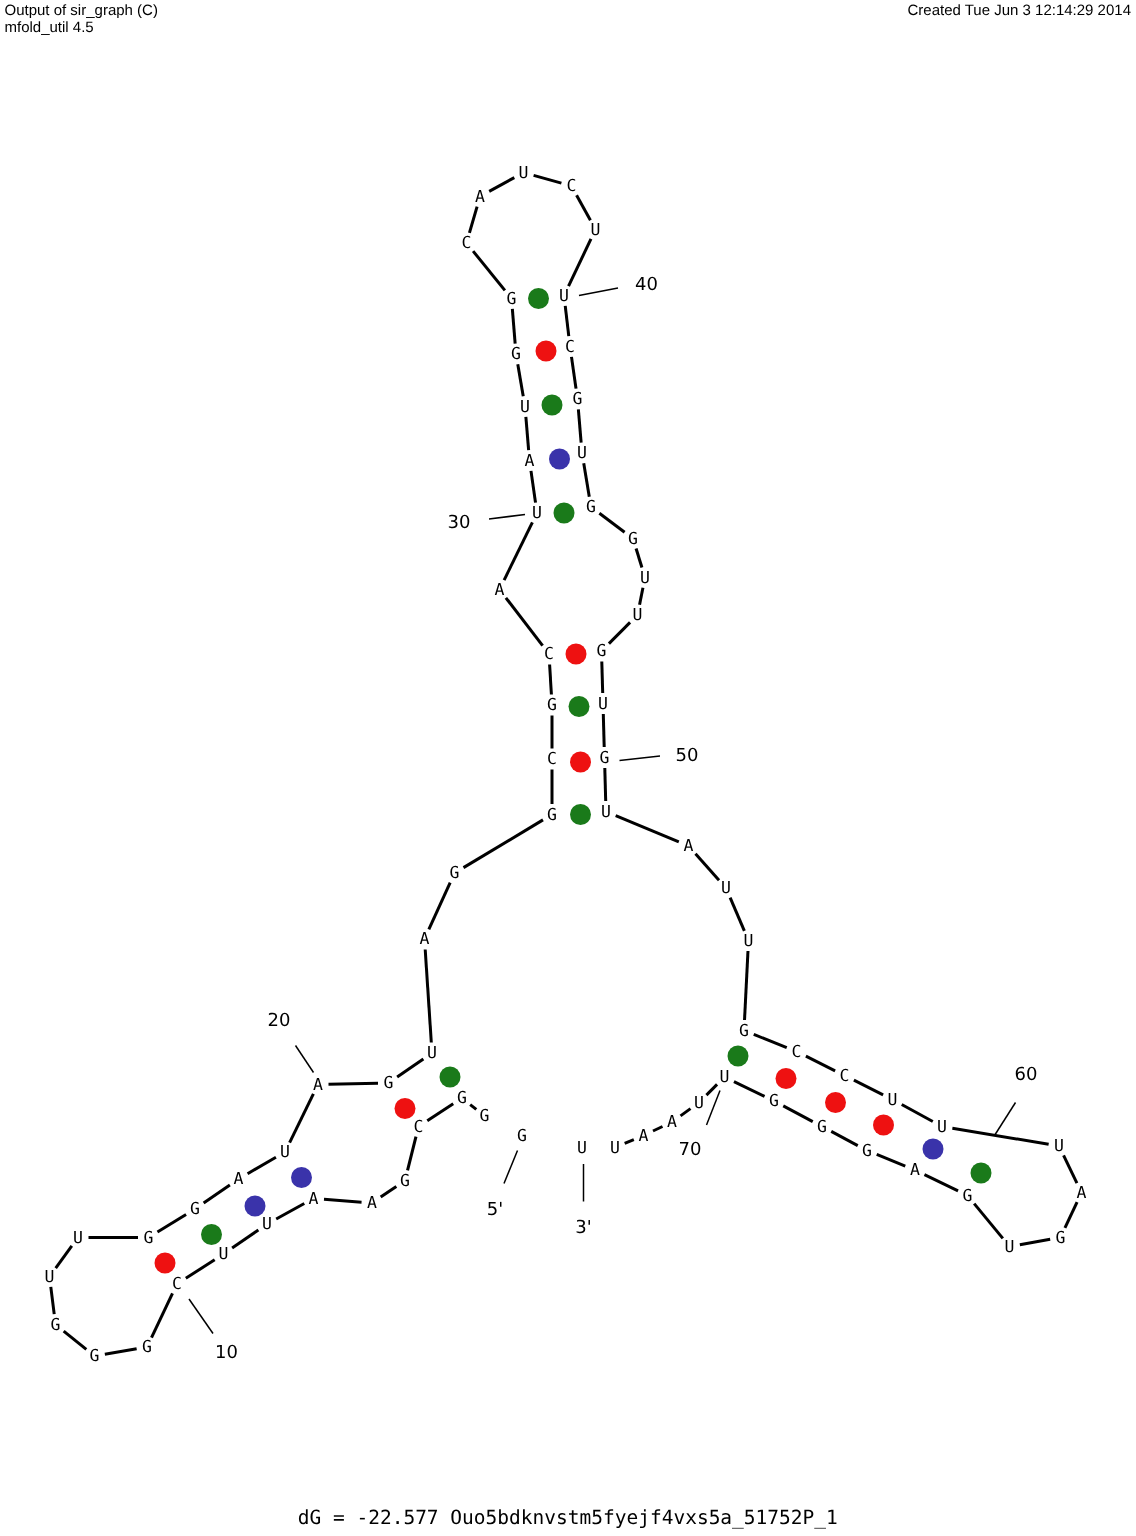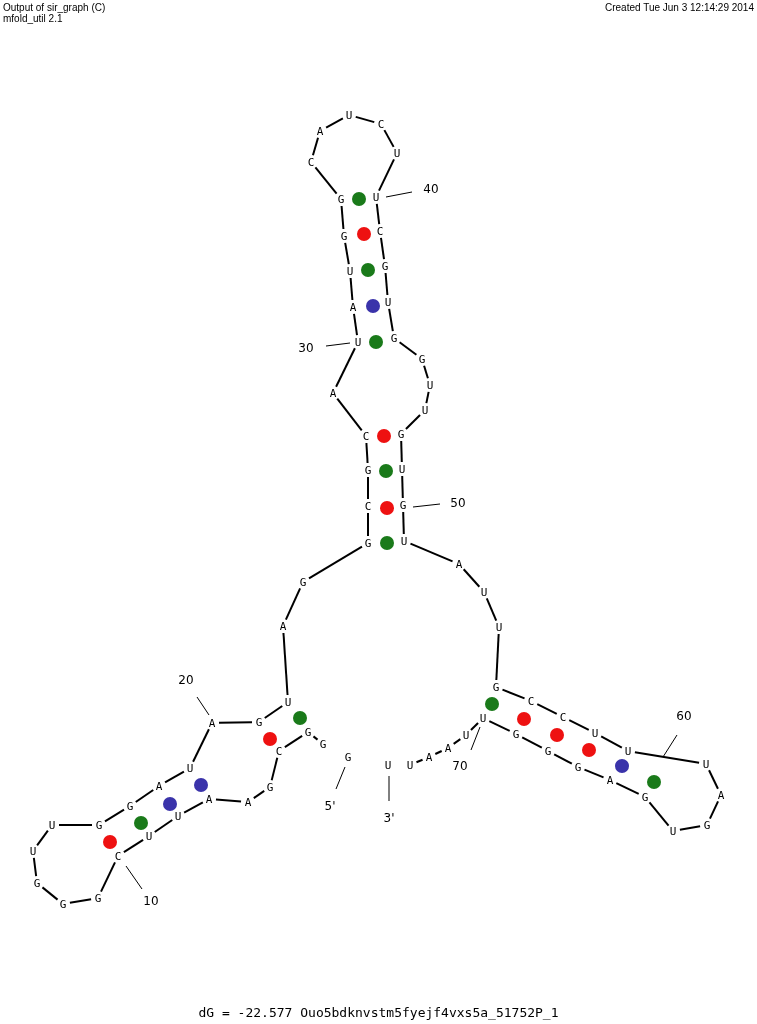--- a/index.html
+++ b/index.html
@@ -12,21 +12,21 @@
   .nt { font-family:"DejaVu Sans Mono", monospace; font-size:11px; text-anchor:middle; dominant-baseline:central; fill:#000; }
   .num { font-family:"DejaVu Sans", sans-serif; font-size:12px; text-anchor:middle; dominant-baseline:central; fill:#000; }
   .bb { stroke:#000; stroke-width:2; }
   .tick { stroke:#000; stroke-width:1; }
 </style>
 </head>
 <body>
 
 <div id="hdr-left" class="hdr">
   <div>Output of sir_graph (C)</div>
-  <div>mfold_util 2.1</div>
+  <div>mfold_util 4.5</div>
 </div>
 <div id="hdr-right" class="hdr">Created Tue Jun  3 12:14:29 2014</div>
 
 <svg id="diagram" width="757" height="1024" viewBox="0 0 757 1024">
     <line x1="317.5339183338988" y1="739.627134667119" x2="313.4660816661012" y2="736.372865332881" class="bb"></line>
     <line x1="287.5404670981889" y1="695.0150998924714" x2="283.4595329018111" y2="632.9849001075286" class="bb"></line>
     <line x1="285.8966206101083" y1="619.6274346577618" x2="300.1033793898917" y2="588.3725653422382" class="bb"></line>
     <line x1="309.00245047998783" y1="578.3985297120073" x2="361.99754952001217" y2="546.6014702879927" class="bb"></line>
     <line x1="368" y1="536" x2="368" y2="513" class="bb"></line>
     <line x1="368" y1="499" x2="368" y2="477" class="bb"></line>

